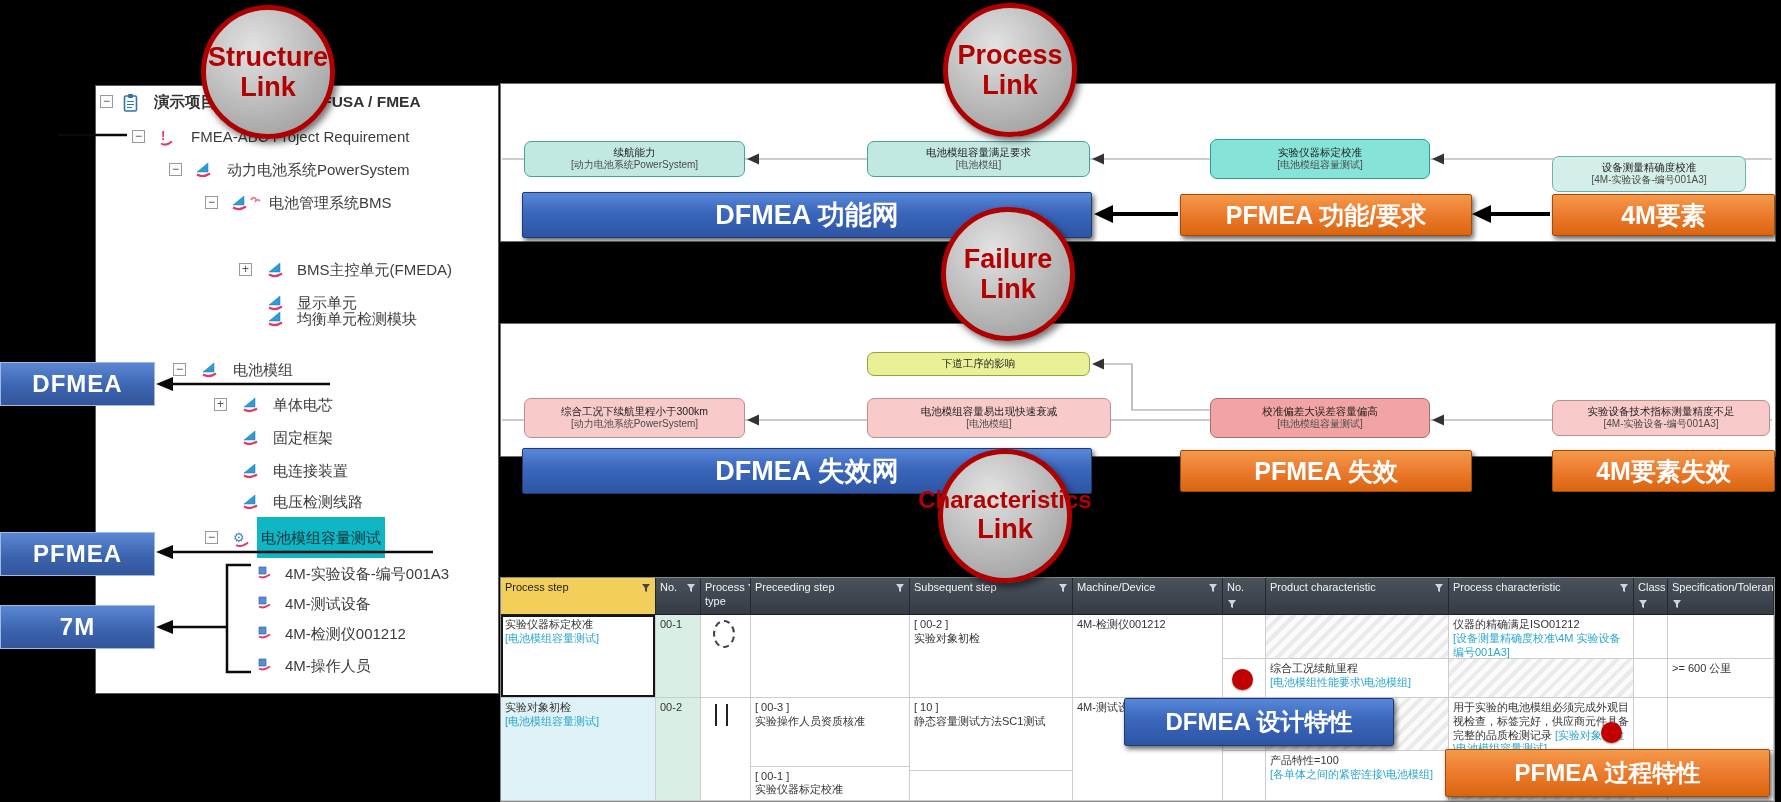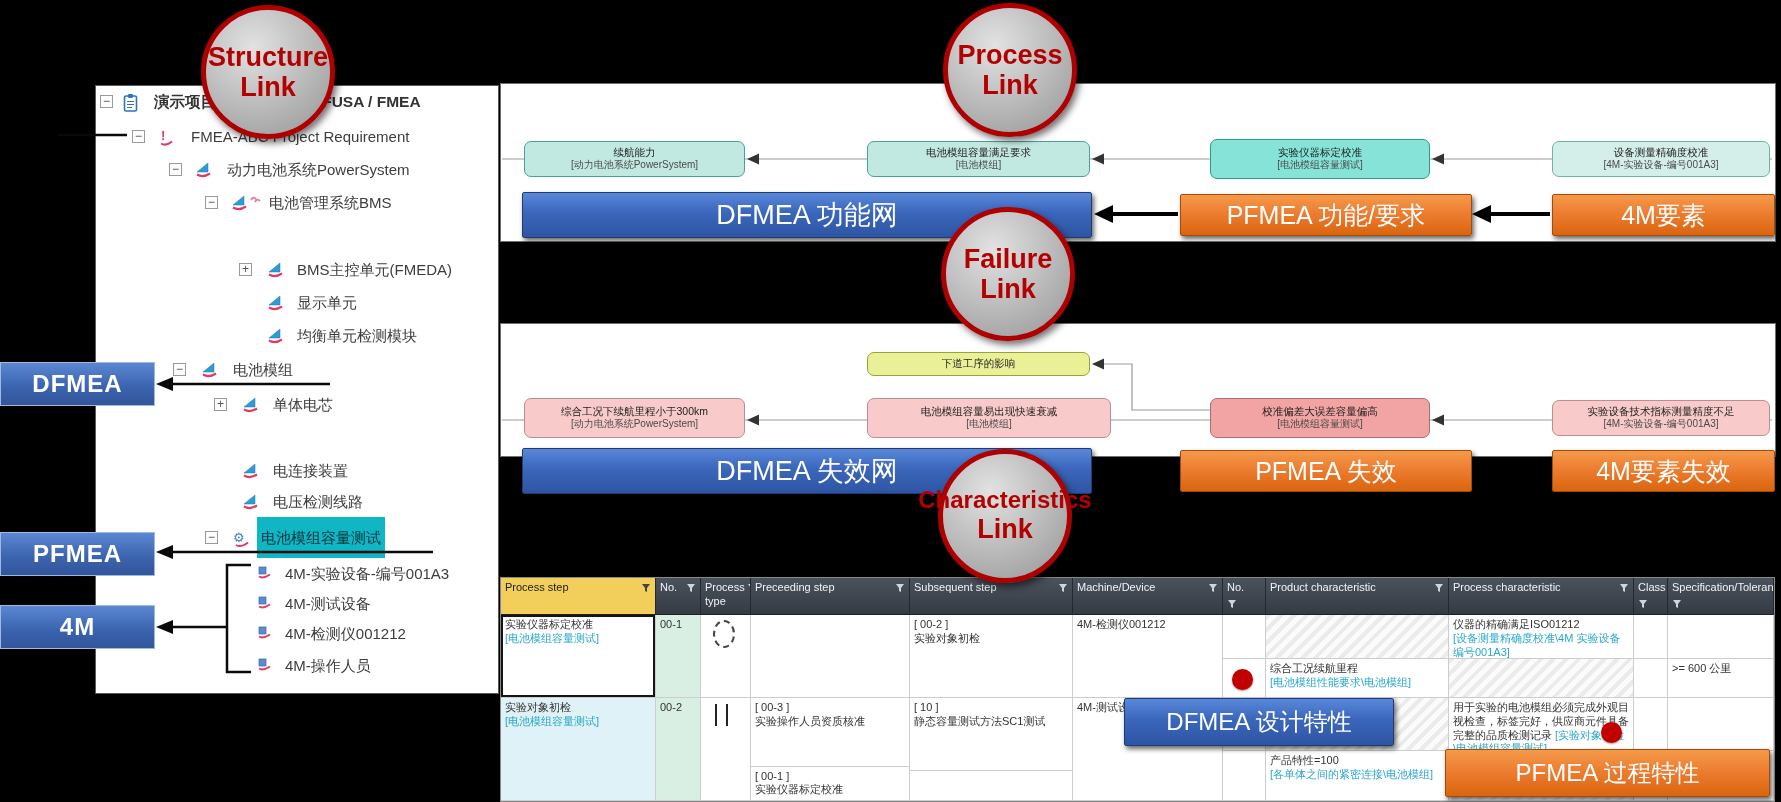--- a/index.html
+++ b/index.html
@@ -28,21 +28,21 @@
   .nbox{position:absolute;z-index:3;border-radius:7px;display:flex;flex-direction:column;align-items:center;justify-content:center;
       font-size:10.5px;color:#222;text-align:center;line-height:1.25;box-sizing:border-box;padding:1px 4px;}
   .nbox .loc{font-size:10px;color:#4a4a4a;}
   .teal{background:#c2e9e1;border:1px solid #45a399;}
   .teal-bright{background:#86e3d8;border:1px solid #2f9a8e;}
   .teal-light{background:#d4efe9;border:1px solid #6db3aa;}
   .yellowbox{background:#e9f096;border:1px solid #9aa23a;}
   .pink{background:#f8caca;border:1px solid #b98f8f;}
   .pink-strong{background:#f2a3a3;border:1px solid #a97070;}
   
-  .banner{position:absolute;z-index:4;display:flex;align-items:center;justify-content:center;color:#fff;font-weight:normal;
+  .banner{position:absolute;z-index:4;display:flex;align-items:center;justify-content:center;color:#fff;font-weight:bold;
       border-radius:2px;box-shadow:2px 3px 5px rgba(0,0,0,.6);white-space:nowrap;}
   .bblue{background:linear-gradient(180deg,#5988da,#3a66bb 45%,#2e55a4);border:1px solid #1f3c72;font-size:27px;}
   .borange{background:linear-gradient(180deg,#f49a4a,#ed7d31 45%,#da650e);border:1px solid #a34c09;font-size:25px;}
   .banner.table-overlay{z-index:5;font-size:24px;}
   
   .t{position:absolute;left:500px;top:577px;display:grid;z-index:1;background:#fff;border:1px solid #888;
      grid-template-columns:155px 45px 50px 159px 163px 150px 43px 183px 185px 34px 106px;
      grid-template-rows:37px 44px 39px 53px 50px;}
   .c{border-right:1px solid #cdcdcd;border-bottom:1px solid #cdcdcd;padding:3px 4px;font-size:11px;color:#333;
      overflow:hidden;line-height:1.25;box-sizing:border-box;}
@@ -111,21 +111,21 @@
       </svg>
     <span class="tlabel" style="left:201px">BMS主控单元(FMEDA)</span>
   </div>
   <div class="trow" style="top:206px">
     <svg class="ticon" style="left:171px" width="17" height="18">
         <polygon points="2,11 13,2 13,11" fill="#2e9bd6" stroke="#1b7db4" stroke-width="0.5"></polygon>
         <path d="M2 13.5 Q8 17 15 12.5" stroke="#e23a66" stroke-width="2.2" fill="none"></path>
       </svg>
     <span class="tlabel" style="left:201px">显示单元</span>
   </div>
-  <div class="trow" style="top:239px">
+  <div class="trow" style="top:222px">
     <svg class="ticon" style="left:171px" width="17" height="18">
         <polygon points="2,11 13,2 13,11" fill="#2e9bd6" stroke="#1b7db4" stroke-width="0.5"></polygon>
         <path d="M2 13.5 Q8 17 15 12.5" stroke="#e23a66" stroke-width="2.2" fill="none"></path>
       </svg>
     <span class="tlabel" style="left:201px">均衡单元检测模块</span>
   </div>
   <div class="trow" style="top:273px">
     <span class="exp" style="left:77px">−</span>
     <svg class="ticon" style="left:105px" width="17" height="18">
         <polygon points="2,11 13,2 13,11" fill="#2e9bd6" stroke="#1b7db4" stroke-width="0.5"></polygon>
@@ -133,20 +133,27 @@
       </svg>
     <span class="tlabel" style="left:137px">电池模组</span>
   </div>
   <div class="trow" style="top:308px">
     <span class="exp" style="left:118px">+</span>
     <svg class="ticon" style="left:146px" width="17" height="18">
         <polygon points="2,11 13,2 13,11" fill="#2e9bd6" stroke="#1b7db4" stroke-width="0.5"></polygon>
         <path d="M2 13.5 Q8 17 15 12.5" stroke="#e23a66" stroke-width="2.2" fill="none"></path>
       </svg>
     <span class="tlabel" style="left:177px">单体电芯</span>
+  </div>
+  <div class="trow" style="top:341px">
+    <svg class="ticon" style="left:146px" width="17" height="18">
+        <polygon points="2,11 13,2 13,11" fill="#2e9bd6" stroke="#1b7db4" stroke-width="0.5"></polygon>
+        <path d="M2 13.5 Q8 17 15 12.5" stroke="#e23a66" stroke-width="2.2" fill="none"></path>
+      </svg>
+    <span class="tlabel" style="left:177px">固定框架</span>
   </div>
   <div class="trow" style="top:374px">
     <svg class="ticon" style="left:146px" width="17" height="18">
         <polygon points="2,11 13,2 13,11" fill="#2e9bd6" stroke="#1b7db4" stroke-width="0.5"></polygon>
         <path d="M2 13.5 Q8 17 15 12.5" stroke="#e23a66" stroke-width="2.2" fill="none"></path>
       </svg>
     <span class="tlabel" style="left:177px">电连接装置</span>
   </div>
   <div class="trow" style="top:405px">
     <svg class="ticon" style="left:146px" width="17" height="18">
@@ -188,21 +195,21 @@
     <svg class="ticon" style="left:161px" width="15" height="15">
         <rect x="2" y="2" width="7" height="7" fill="#5b8bd0" stroke="#3a6aa8" stroke-width="0.7"></rect>
         <path d="M2 11.5 Q6 14 13 9.5" stroke="#e23a66" stroke-width="2" fill="none"></path>
       </svg>
     <span class="tlabel" style="left:189px">4M-操作人员</span>
   </div>
 </div>
 
 <div class="side-label" style="top:362px">DFMEA</div>
 <div class="side-label" style="top:532px">PFMEA</div>
-<div class="side-label" style="top:605px">4M</div>
+<div class="side-label" style="top:605px">7M</div>
 
 <div class="panel" style="left:500px;top:83px;width:1274px;height:157px"></div>
 <div class="panel" style="left:500px;top:323px;width:1274px;height:132px"></div>
 
 <svg class="overlay" width="1781" height="802" style="z-index:2">
   <line x1="502" y1="159" x2="1772" y2="159" stroke="#9a9a9a" stroke-width="1.2"></line>
   <polygon points="747,159 759,153.5 759,164.5" fill="#333"></polygon>
   <polygon points="1092,159 1104,153.5 1104,164.5" fill="#333"></polygon>
   <polygon points="1432,159 1444,153.5 1444,164.5" fill="#333"></polygon>
   <line x1="502" y1="420" x2="1772" y2="420" stroke="#9a9a9a" stroke-width="1.2"></line>
@@ -218,21 +225,21 @@
   <span class="loc">[动力电池系统PowerSystem]</span>
 </div>
 <div class="nbox teal" style="left:867px;top:141px;width:223px;height:36px">
   <span>电池模组容量满足要求</span>
   <span class="loc">[电池模组]</span>
 </div>
 <div class="nbox teal-bright" style="left:1210px;top:139px;width:220px;height:40px">
   <span>实验仪器标定校准</span>
   <span class="loc">[电池模组容量测试]</span>
 </div>
-<div class="nbox teal-light" style="left:1552px;top:141px;width:218px;height:36px">
+<div class="nbox teal-light" style="left:1552px;top:156px;width:194px;height:36px">
   <span>设备测量精确度校准</span>
   <span class="loc">[4M-实验设备-编号001A3]</span>
 </div>
 
 <div class="nbox yellowbox" style="left:867px;top:352px;width:223px;height:24px">
   <span>下道工序的影响</span>
 </div>
 <div class="nbox pink" style="left:524px;top:398px;width:221px;height:40px">
   <span>综合工况下续航里程小于300km</span>
   <span class="loc">[动力电池系统PowerSystem]</span>

